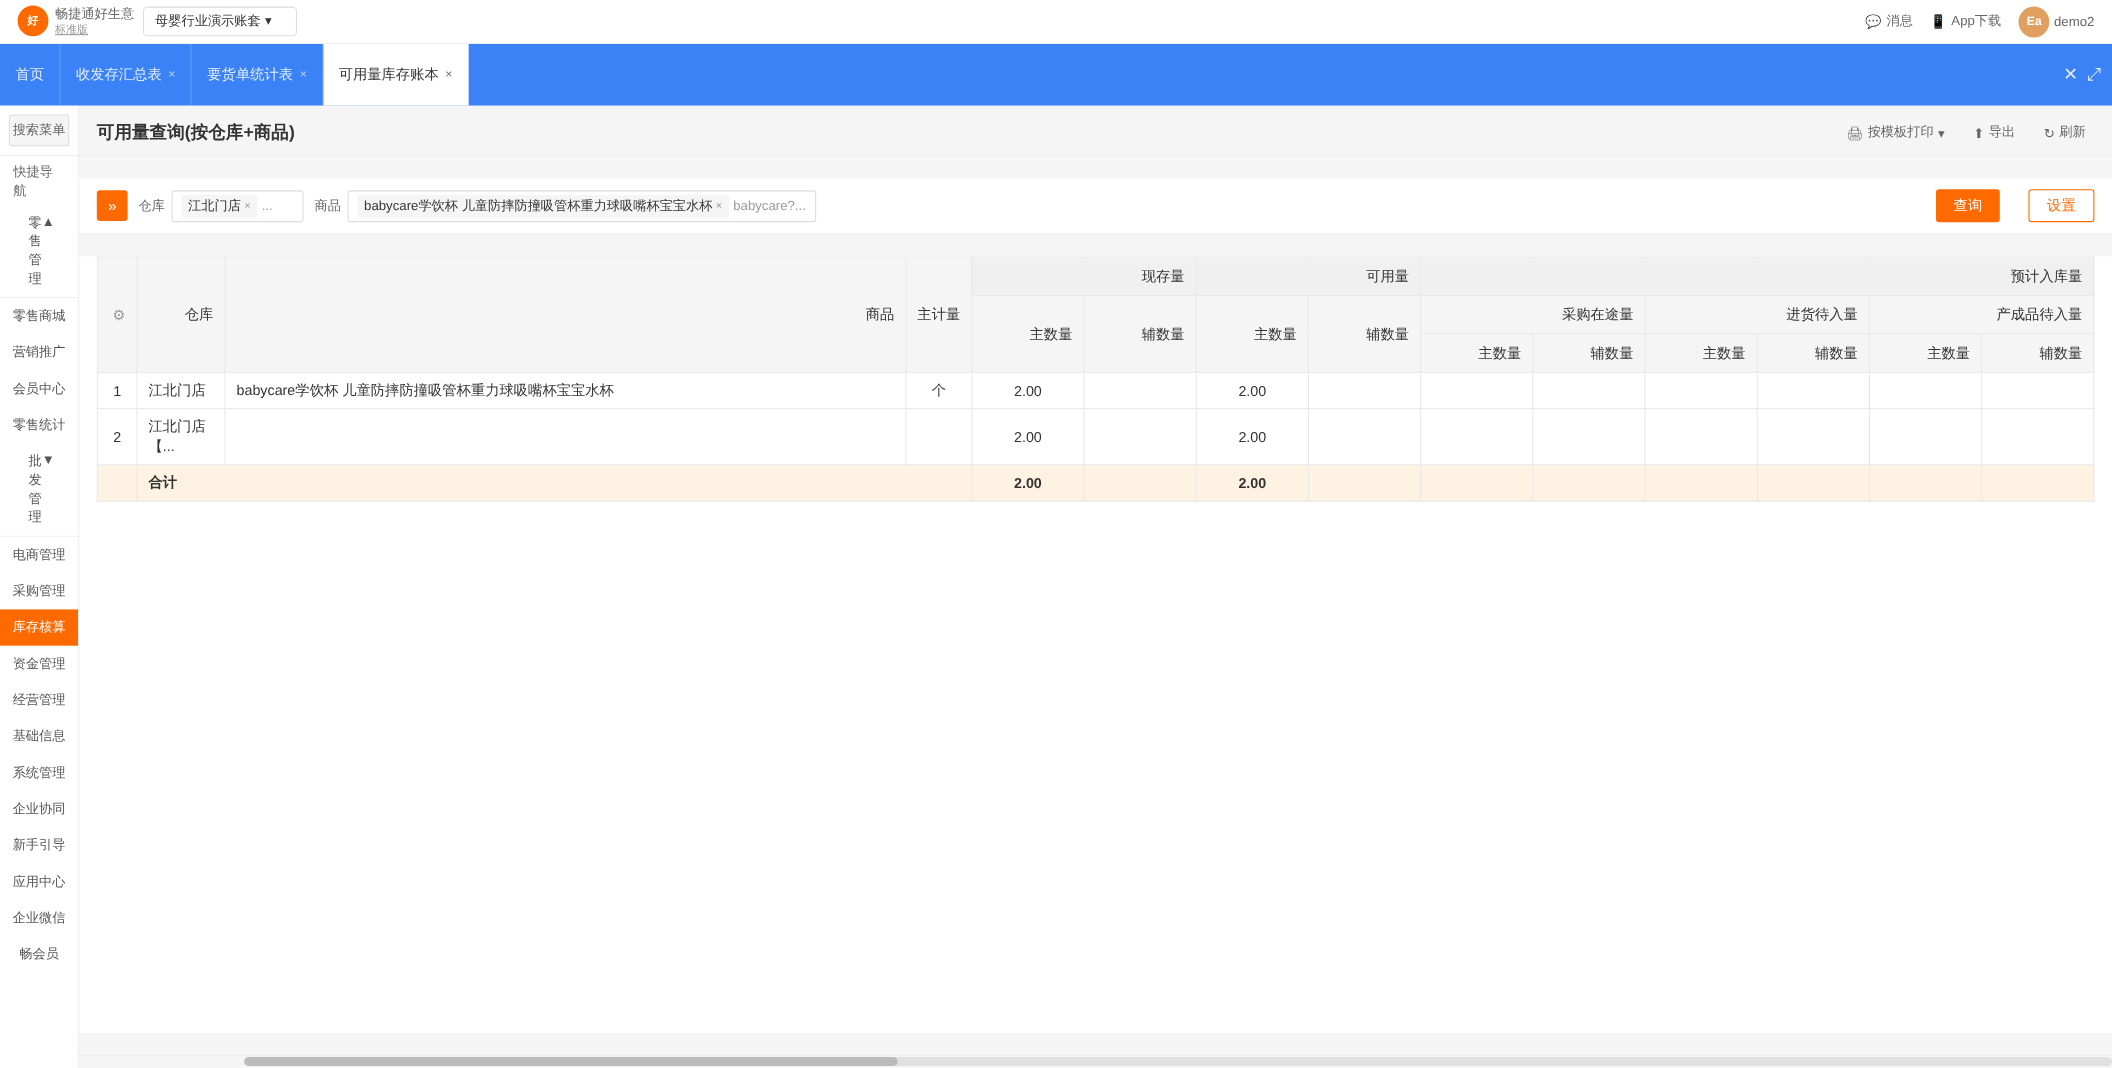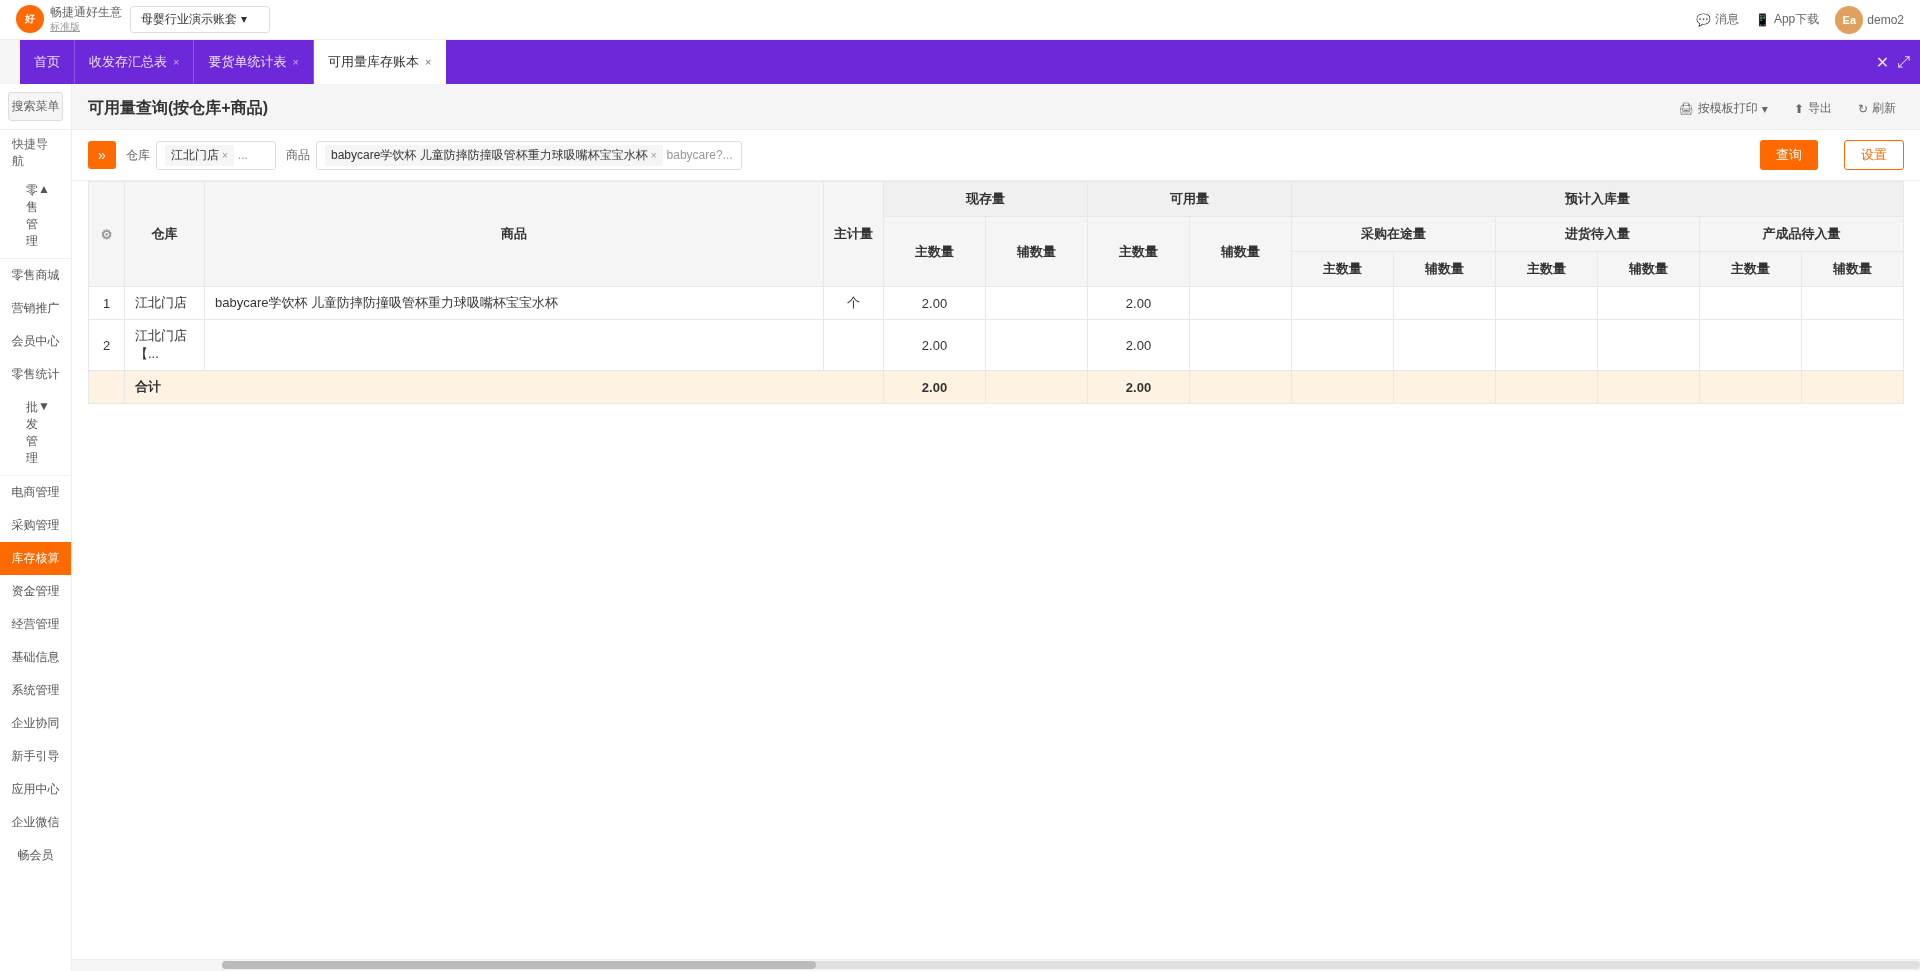--- a/index.html
+++ b/index.html
@@ -74,27 +74,26 @@
       display: flex;
       align-items: center;
       justify-content: center;
       color: white;
       font-size: 11px;
       font-weight: bold;
     }
 
     
     .tab-bar {
-      height: 44px;
-      background: #6d28d9;
+      height: 56px;
+      background: #3b82f6;
       display: flex;
       align-items: stretch;
       padding: 0;
       flex-shrink: 0;
-      margin-left: 20px;
     }
     .tab-item {
       display: flex;
       align-items: center;
       padding: 0 14px;
       cursor: pointer;
       font-size: 13px;
       color: rgba(255,255,255,0.85);
       gap: 6px;
       border-right: 1px solid rgba(255,255,255,0.2);
@@ -190,20 +189,21 @@
       font-size: 12px;
       color: #555;
     }
 
     
     .content-area {
       flex: 1;
       display: flex;
       flex-direction: column;
       overflow: hidden;
+      gap: 20px;
     }
     .page-header {
       padding: 12px 16px 8px;
       background: #f5f5f5;
       display: flex;
       align-items: center;
       justify-content: space-between;
       border-bottom: 1px solid #eee;
     }
     .page-title {
@@ -317,22 +317,22 @@
     table {
       width: 100%;
       border-collapse: collapse;
       font-size: 13px;
     }
     thead tr {
       background: #f5f5f5;
     }
     th {
       padding: 8px 10px;
-      text-align: center;
-      font-weight: bold;
+      text-align: right;
+      font-weight: normal;
       color: #333;
       border: 1px solid #e8e8e8;
       white-space: nowrap;
     }
     td {
       padding: 7px 10px;
       text-align: center;
       border: 1px solid #e8e8e8;
       color: #333;
     }

